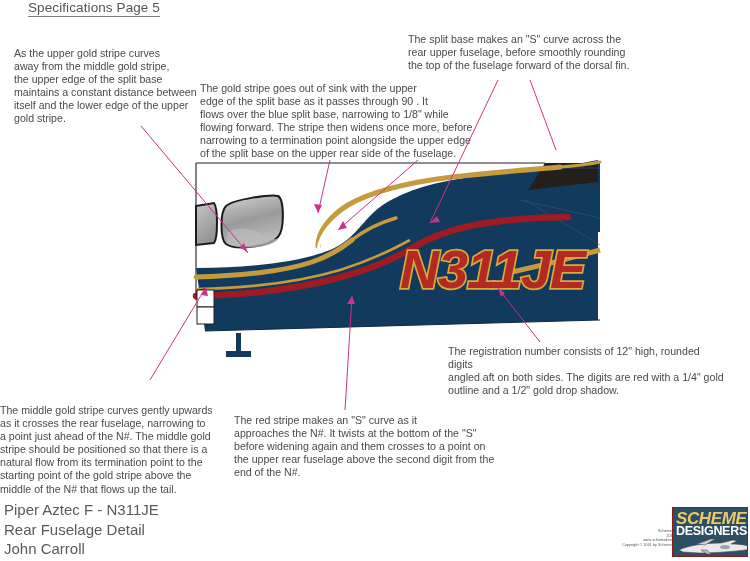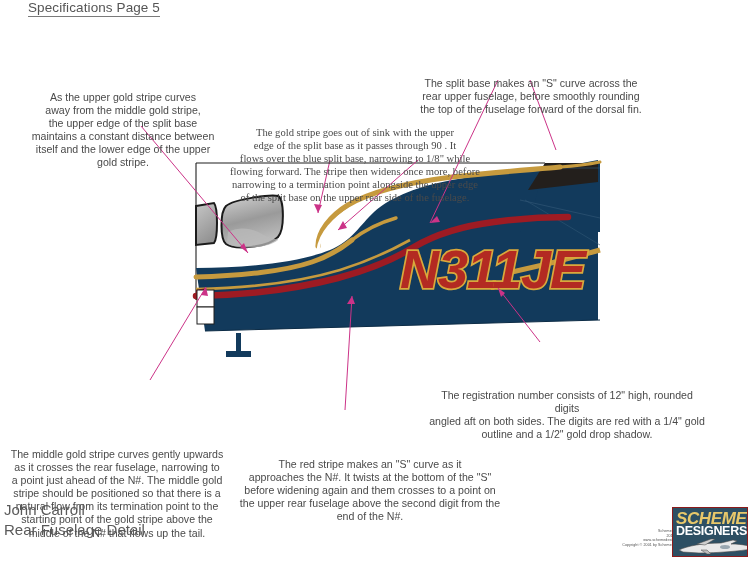--- a/index.html
+++ b/index.html
@@ -30,30 +30,28 @@
     line-height: 15px;
     margin-left: 24px;
   }
 
   
   .annot {
     position: absolute;
     font-size: 10.6px;
     line-height: 13.1px;
     color: #4a4a4a;
-    text-align: center;
     white-space: pre-line;
-    margin-top: 44px;
   }
   #annot-upper-gold   { left: 14px;   top: 47px;  width: 218px; }
-  #annot-gold-sink    { left: 200px; top: 82px;  width: 310px; font-family: Liberation Serif, serif; }
+  #annot-gold-sink    { left: 200px; top: 82px;  width: 310px; }
   #annot-split-base   { left: 408px; top: 33px;  width: 246px; }
   #annot-middle-gold  { left: 0px;   top: 404px; width: 234px; }
   #annot-red-stripe   { left: 234px; top: 414px; width: 272px; }
-  #annot-registration { left: 428px; top: 345px; width: 278px; }
+  #annot-registration { left: 448px; top: 345px; width: 278px; }
 
   
   #leaders, #artwork {
     position: absolute;
     left: 0; top: 0;
     width: 750px; height: 561px;
   }
 
   
   #title-block {
@@ -270,22 +268,23 @@
 <div class="annot" id="annot-red-stripe">The red stripe makes an "S" curve as it
 approaches the N#.  It twists at the bottom of the "S"
 before widening again and them crosses to a point on
 the upper rear fuselage above the second digit from the
 end of the N#.</div>
 <div class="annot" id="annot-registration">The registration number consists of 12" high, rounded digits
 angled aft on both sides.  The digits are red with a 1/4" gold
 outline and a 1/2" gold drop shadow.</div>
 
 <div id="title-block">
+  <div>Piper Aztec F - N311JE</div>
+  <div>Rear Fuselage Detail</div>
   <div>John Carroll</div>
-  <div>Rear Fuselage Detail</div>
 </div>
 
 <div id="logo-block">
   <div id="logo-contact">Scheme Designers
 201-947-5889
 www.schemedesigners.com
 Copyright © 2001 by Scheme Designers</div>
   <div id="logo-mark">
     <div id="logo-word-scheme">SCHEME</div>
     <div id="logo-word-designers">DESIGNERS</div>

